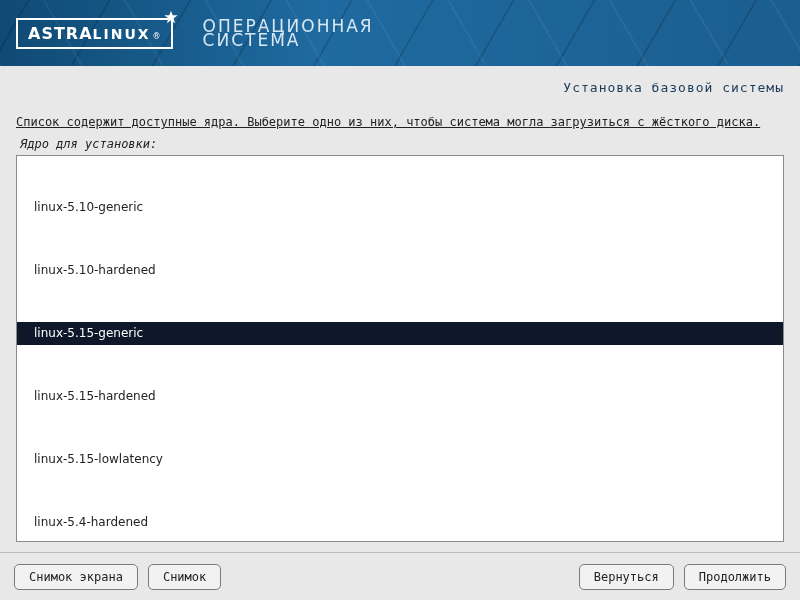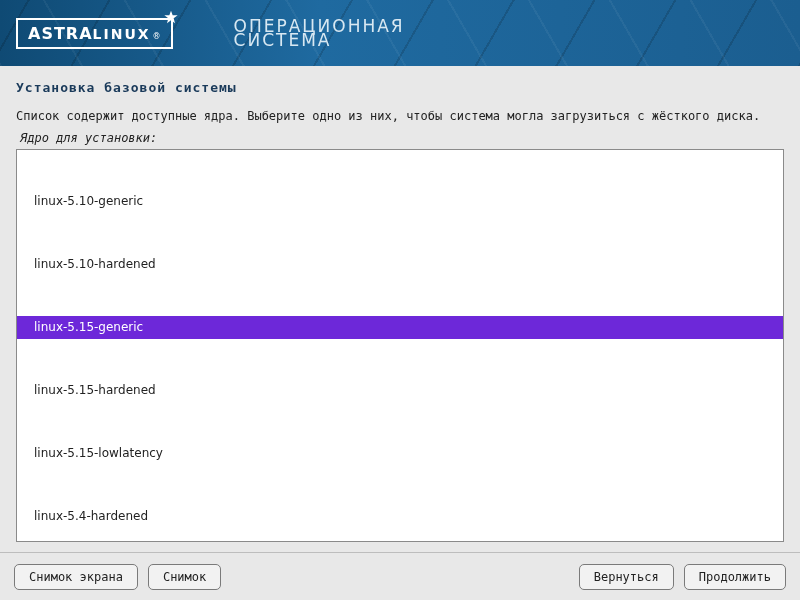--- a/index.html
+++ b/index.html
@@ -11,21 +11,20 @@
     height: 66px;
     background: #1a5a8a;
     background-image:
       repeating-linear-gradient(60deg,
         rgba(255,255,255,0.05) 0 2px, transparent 2px 70px),
       repeating-linear-gradient(-60deg,
         rgba(0,0,0,0.15) 0 2px, transparent 2px 70px),
       linear-gradient(90deg, #0f4a74 0%, #1f6aa0 40%, #1b5e90 100%);
     display: flex; align-items: center; color: #fff;
     padding: 0 16px;
-    gap: 31px;
   }
   .logo-box {
     border: 2px solid #fff; padding: 4px 10px 4px 10px;
     position: relative; margin-right: 30px;
     display: flex; align-items: baseline;
   }
   .logo-main { font-weight: 700; letter-spacing: 1px; font-size: 16px; }
   .logo-sub  { font-weight: 700; letter-spacing: 2px; font-size: 14px; }
   .logo-r    { font-size: 8px; vertical-align: top; margin-left: 2px; }
   .logo-star {
@@ -34,41 +33,41 @@
   }
   .tagline { font-size: 17px; letter-spacing: 2px; line-height: 14px; color: #d8e8f2; }
 
   
   .main {
     flex: 1; padding: 14px 16px 10px 16px; display: flex; flex-direction: column;
     color: #222;
   }
   .section-title {
     font-family: "DejaVu Sans Mono","Courier New",monospace;
-    font-weight: bold; font-size: 13px; letter-spacing: 1px;
-    color: #1a3a5a; margin-bottom: 14px;
+    font-weight: normal; font-size: 13px; letter-spacing: 1px;
+    color: #1a3a5a; margin-bottom: 20px; text-align: right;
   }
   .instruction {
     font-family: "DejaVu Sans Mono","Courier New",monospace;
-    font-size: 12px; color: #222; margin-bottom: 8px;
+    font-size: 12px; color: #222; margin-bottom: 8px; text-decoration: underline;
   }
   .field-label {
     font-family: "DejaVu Sans Mono","Courier New",monospace;
     font-style: italic; font-size: 12px; color: #222; margin: 0 0 4px 4px;
   }
   .listbox {
     flex: 1; background: #fff; border: 1px solid #8a8a8a;
     overflow: auto; font-size: 12px;
   }
   .listrow {
     padding: 4px 17px; cursor: default; color: #222;
     line-height: 15px;
     margin-top: 40px;
   }
-  .listrow.selected { background: #6d28d9; color: #fff; }
+  .listrow.selected { background: #0f172a; color: #fff; }
 
   
   .footer {
     height: 48px; border-top: 1px solid #bdbdbd;
     display: flex; align-items: center; padding: 12px 14px; gap: 10px;
   }
   .spacer { flex: 1; }
   button.btn {
     font-family: "DejaVu Sans Mono","Courier New",monospace;
     font-size: 12px; padding: 5px 14px;

